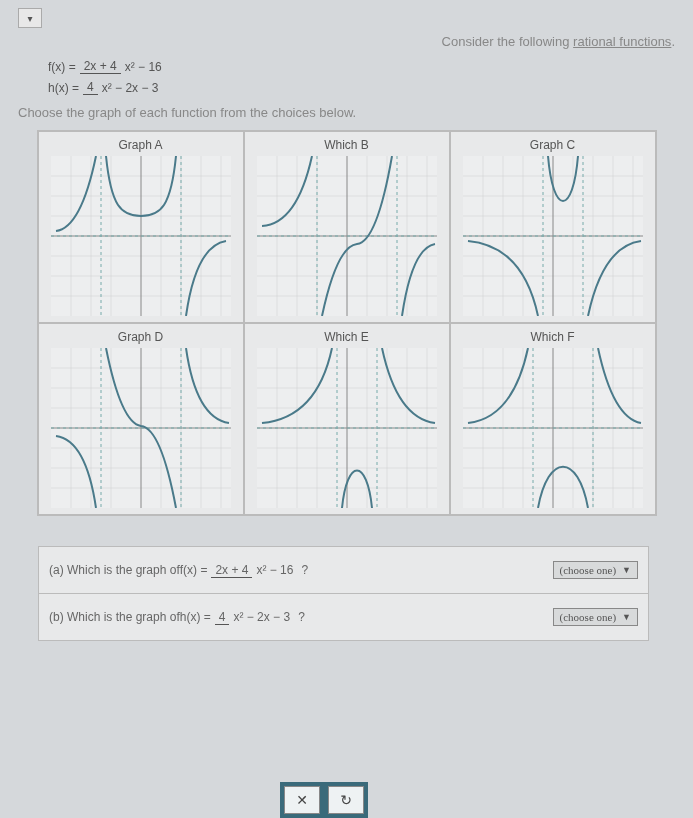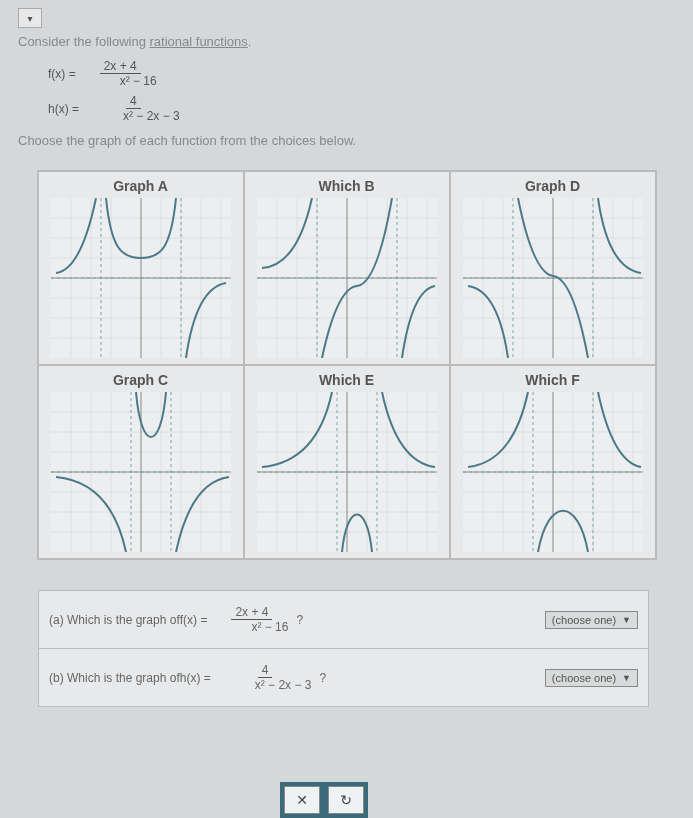--- a/index.html
+++ b/index.html
@@ -15,45 +15,45 @@
 }
 .collapse-btn {
   width: 24px; height: 20px;
   background: #e8e8e8;
   border: 1px solid #aaa;
   display: flex; align-items: center; justify-content: center;
   font-size: 10px; color: #555;
   margin-bottom: 6px;
   cursor: pointer;
 }
-.intro { color: #888; font-size: 13px; margin-bottom: 10px; }
+.intro { color: #888; font-size: 13px; margin-bottom: 10px; text-align: right; }
 .intro .link { text-decoration: underline; }
 .formulas { margin-left: 30px; margin-bottom: 10px; color: #555; }
 .formula-row { display: flex; align-items: center; margin-bottom: 6px; }
-.frac { display: inline-flex; flex-direction: column; align-items: center; margin: 0 4px; font-size: 12px; }
+.frac { display: inline-flex; flex-direction: row; align-items: center; margin: 0 4px; font-size: 12px; }
 .frac .num { border-bottom: 1px solid #555; padding: 0 4px; }
-.frac .den { padding: 0 4px; margin-left: 36px; }
-.instruct { color: #888; font-size: 13px; margin-bottom: 22px; }
+.frac .den { padding: 0 4px; }
+.instruct { color: #888; font-size: 13px; margin-bottom: 10px; }
 .graph-grid {
   display: grid;
   grid-template-columns: repeat(3, 1fr);
   grid-template-rows: repeat(2, 1fr);
   border: 1px solid #bbb;
   width: 620px;
   margin: 0 auto 30px auto;
   background: #e8e9ea;
 }
 .graph-cell {
   border: 1px solid #bbb;
   padding: 6px 4px;
   display: flex;
   flex-direction: column;
   align-items: center;
 }
-.graph-title { font-weight: bold; color: #555; font-size: 14px; margin-bottom: 4px; }
+.graph-title { font-weight: normal; color: #555; font-size: 12px; margin-bottom: 4px; }
 .graph-svg { width: 180px; height: 160px; }
 .answer-table {
   border: 1px solid #bbb;
   width: 611px;
   margin-left: 20px;
   background: #e8e9ea;
 }
 .answer-row {
   display: flex;
   align-items: center;
@@ -66,20 +66,21 @@
 .select-box {
   border: 1px solid #888;
   background: #d8dadb;
   padding: 2px 6px;
   font-size: 11px;
   color: #555;
   display: flex;
   align-items: center;
   gap: 6px;
   cursor: pointer;
+  font-family: Liberation Serif, serif;
 }
 .chev { font-size: 9px; }
 .action-bar {
   position: absolute;
   bottom: 0;
   left: 280px;
   display: flex;
   gap: 8px;
   background: #3a6a7a;
   padding: 4px;
@@ -180,20 +181,50 @@
       <line x1="140" y1="0" x2="140" y2="160" stroke="#7aa" stroke-width="1" stroke-dasharray="3,3"></line>
       <line x1="0" y1="80" x2="180" y2="80" stroke="#7aa" stroke-width="1" stroke-dasharray="3,3"></line>
       <path d="M 5 70 Q 40 68 55 0" fill="none" stroke="#4a7a8a" stroke-width="2"></path>
       <path d="M 65 160 C 75 85 120 85 135 160" fill="none" stroke="#4a7a8a" stroke-width="2" opacity="0"></path>
       <path d="M 65 160 Q 80 90 100 88 Q 120 86 135 0" fill="none" stroke="#4a7a8a" stroke-width="2"></path>
       <path d="M 145 160 Q 155 92 178 88" fill="none" stroke="#4a7a8a" stroke-width="2"></path>
     </svg>
   </div>
 
   <div class="graph-cell">
+    <div class="graph-title">Graph C</div>
+    <svg class="graph-svg" viewBox="0 0 180 160">
+      <rect x="0" y="0" width="180" height="160" fill="#edeeef"></rect>
+      <g stroke="#ccc" stroke-width="0.5">
+        <line x1="0" y1="20" x2="180" y2="20"></line>
+          <line x1="0" y1="40" x2="180" y2="40"></line>
+          <line x1="0" y1="60" x2="180" y2="60"></line>
+          <line x1="0" y1="100" x2="180" y2="100"></line>
+          <line x1="0" y1="120" x2="180" y2="120"></line>
+          <line x1="0" y1="140" x2="180" y2="140"></line>
+        <line x1="20" y1="0" x2="20" y2="160"></line>
+          <line x1="40" y1="0" x2="40" y2="160"></line>
+          <line x1="60" y1="0" x2="60" y2="160"></line>
+          <line x1="110" y1="0" x2="110" y2="160"></line>
+          <line x1="130" y1="0" x2="130" y2="160"></line>
+          <line x1="150" y1="0" x2="150" y2="160"></line>
+          <line x1="170" y1="0" x2="170" y2="160"></line>
+      </g>
+      <line x1="0" y1="80" x2="180" y2="80" stroke="#888" stroke-width="1"></line>
+      <line x1="90" y1="0" x2="90" y2="160" stroke="#888" stroke-width="1"></line>
+      <line x1="80" y1="0" x2="80" y2="160" stroke="#7aa" stroke-width="1" stroke-dasharray="3,3"></line>
+      <line x1="120" y1="0" x2="120" y2="160" stroke="#7aa" stroke-width="1" stroke-dasharray="3,3"></line>
+      <line x1="0" y1="80" x2="180" y2="80" stroke="#7aa" stroke-width="1" stroke-dasharray="3,3"></line>
+      <path d="M 5 85 Q 60 90 75 160" fill="none" stroke="#4a7a8a" stroke-width="2"></path>
+      <path d="M 85 0 C 90 60 110 60 115 0" fill="none" stroke="#4a7a8a" stroke-width="2"></path>
+      <path d="M 125 160 Q 140 90 178 85" fill="none" stroke="#4a7a8a" stroke-width="2"></path>
+    </svg>
+  </div>
+
+  <div class="graph-cell">
     <div class="graph-title">Graph D</div>
     <svg class="graph-svg" viewBox="0 0 180 160">
       <rect x="0" y="0" width="180" height="160" fill="#edeeef"></rect>
       <g stroke="#ccc" stroke-width="0.5">
         <line x1="0" y1="20" x2="180" y2="20"></line>
           <line x1="0" y1="40" x2="180" y2="40"></line>
           <line x1="0" y1="60" x2="180" y2="60"></line>
           <line x1="0" y1="100" x2="180" y2="100"></line>
           <line x1="0" y1="120" x2="180" y2="120"></line>
           <line x1="0" y1="140" x2="180" y2="140"></line>
@@ -206,50 +237,20 @@
           <line x1="170" y1="0" x2="170" y2="160"></line>
       </g>
       <line x1="0" y1="80" x2="180" y2="80" stroke="#888" stroke-width="1"></line>
       <line x1="90" y1="0" x2="90" y2="160" stroke="#888" stroke-width="1"></line>
       <line x1="50" y1="0" x2="50" y2="160" stroke="#7aa" stroke-width="1" stroke-dasharray="3,3"></line>
       <line x1="130" y1="0" x2="130" y2="160" stroke="#7aa" stroke-width="1" stroke-dasharray="3,3"></line>
       <line x1="0" y1="80" x2="180" y2="80" stroke="#7aa" stroke-width="1" stroke-dasharray="3,3"></line>
       <path d="M 5 88 Q 35 92 45 160" fill="none" stroke="#4a7a8a" stroke-width="2"></path>
       <path d="M 55 0 Q 70 75 90 78 Q 110 80 125 160" fill="none" stroke="#4a7a8a" stroke-width="2"></path>
       <path d="M 135 0 Q 145 70 178 75" fill="none" stroke="#4a7a8a" stroke-width="2"></path>
-    </svg>
-  </div>
-
-  <div class="graph-cell">
-    <div class="graph-title">Graph C</div>
-    <svg class="graph-svg" viewBox="0 0 180 160">
-      <rect x="0" y="0" width="180" height="160" fill="#edeeef"></rect>
-      <g stroke="#ccc" stroke-width="0.5">
-        <line x1="0" y1="20" x2="180" y2="20"></line>
-          <line x1="0" y1="40" x2="180" y2="40"></line>
-          <line x1="0" y1="60" x2="180" y2="60"></line>
-          <line x1="0" y1="100" x2="180" y2="100"></line>
-          <line x1="0" y1="120" x2="180" y2="120"></line>
-          <line x1="0" y1="140" x2="180" y2="140"></line>
-        <line x1="20" y1="0" x2="20" y2="160"></line>
-          <line x1="40" y1="0" x2="40" y2="160"></line>
-          <line x1="60" y1="0" x2="60" y2="160"></line>
-          <line x1="110" y1="0" x2="110" y2="160"></line>
-          <line x1="130" y1="0" x2="130" y2="160"></line>
-          <line x1="150" y1="0" x2="150" y2="160"></line>
-          <line x1="170" y1="0" x2="170" y2="160"></line>
-      </g>
-      <line x1="0" y1="80" x2="180" y2="80" stroke="#888" stroke-width="1"></line>
-      <line x1="90" y1="0" x2="90" y2="160" stroke="#888" stroke-width="1"></line>
-      <line x1="80" y1="0" x2="80" y2="160" stroke="#7aa" stroke-width="1" stroke-dasharray="3,3"></line>
-      <line x1="120" y1="0" x2="120" y2="160" stroke="#7aa" stroke-width="1" stroke-dasharray="3,3"></line>
-      <line x1="0" y1="80" x2="180" y2="80" stroke="#7aa" stroke-width="1" stroke-dasharray="3,3"></line>
-      <path d="M 5 85 Q 60 90 75 160" fill="none" stroke="#4a7a8a" stroke-width="2"></path>
-      <path d="M 85 0 C 90 60 110 60 115 0" fill="none" stroke="#4a7a8a" stroke-width="2"></path>
-      <path d="M 125 160 Q 140 90 178 85" fill="none" stroke="#4a7a8a" stroke-width="2"></path>
     </svg>
   </div>
 
   <div class="graph-cell">
     <div class="graph-title">Which E</div>
     <svg class="graph-svg" viewBox="0 0 180 160">
       <rect x="0" y="0" width="180" height="160" fill="#edeeef"></rect>
       <g stroke="#ccc" stroke-width="0.5">
         <line x1="0" y1="20" x2="180" y2="20"></line>
           <line x1="0" y1="40" x2="180" y2="40"></line>

